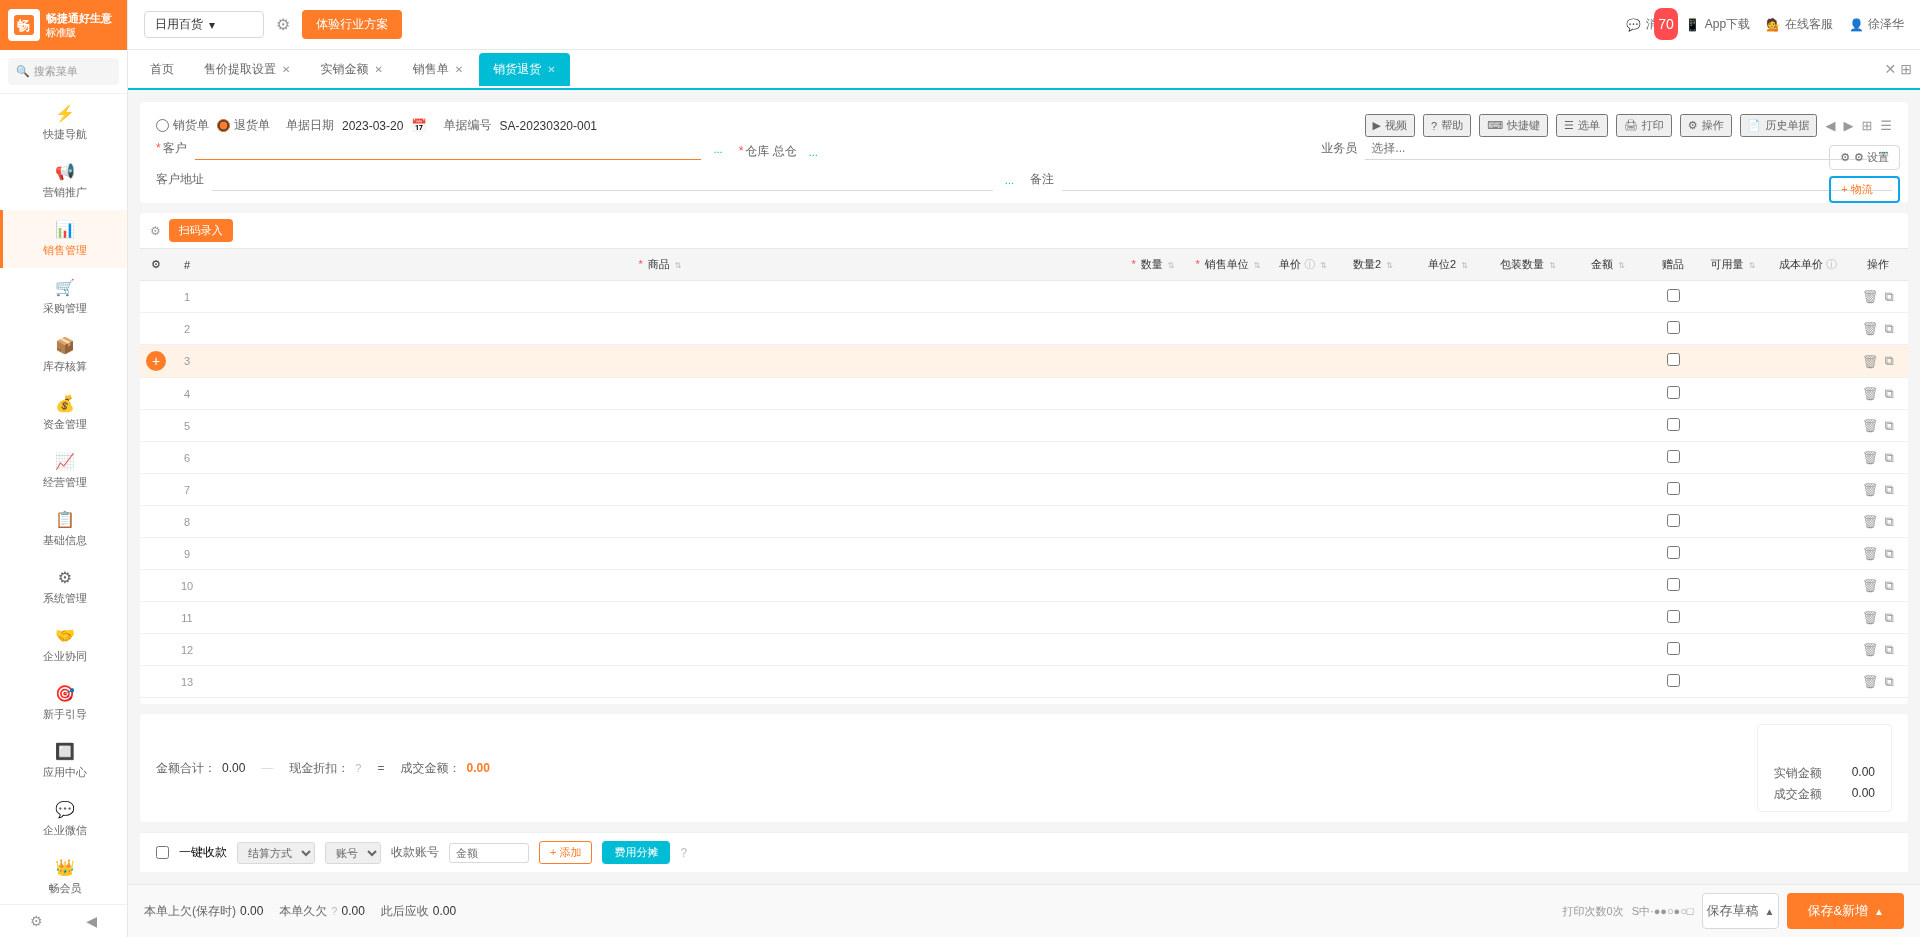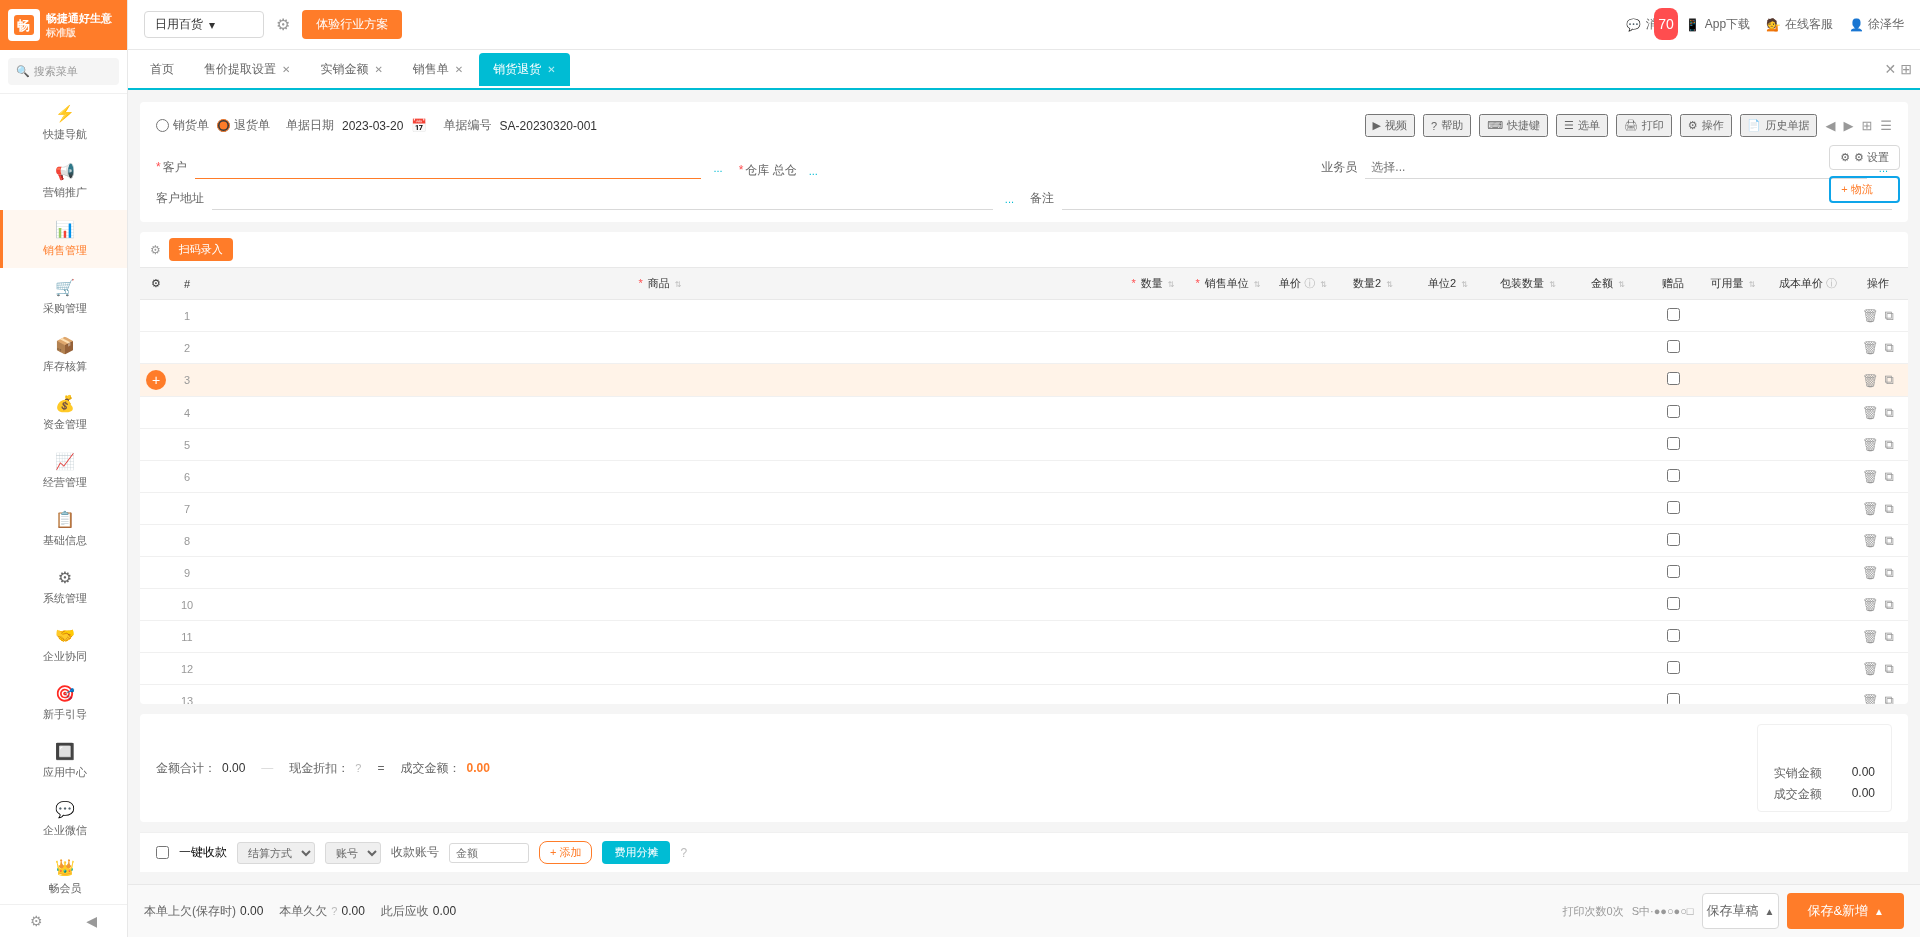--- a/index.html
+++ b/index.html
@@ -44,21 +44,21 @@
     .tabbar-actions { margin-left: auto; display: flex; gap: 4px; }
     .tabbar-action-btn { background: none; border: none; cursor: pointer; color: #999; font-size: 14px; }
 
     
     .content { flex: 1; overflow-y: auto; background: #f5f5f5; padding: 12px; display: flex; flex-direction: column; gap: 10px; }
 
     
     .form-card { background: #fff; border-radius: 4px; padding: 12px 16px; }
 
     
-    .form-header { display: flex; align-items: center; gap: 16px; margin-bottom: 19px; flex-wrap: wrap; }
+    .form-header { display: flex; align-items: center; gap: 16px; margin-bottom: 0; flex-wrap: wrap; }
     .radio-group { display: flex; align-items: center; gap: 8px; }
     .radio-item { display: flex; align-items: center; gap: 4px; cursor: pointer; font-size: 12px; color: #666; }
     .radio-item input[type="radio"] { accent-color: #ff7c29; cursor: pointer; }
     .form-field { display: flex; align-items: center; gap: 8px; font-size: 12px; color: #666; }
     .form-field label { white-space: nowrap; }
     .form-field-value { color: #333; font-weight: 500; }
     .action-bar { margin-left: auto; display: flex; align-items: center; gap: 8px; }
     .action-btn { display: flex; align-items: center; gap: 4px; font-size: 11px; color: #666; cursor: pointer; padding: 2px 6px; }
     .field-group { display: flex; align-items: center; gap: 8px; font-size: 12px; }
     .field-label { color: #666; white-space: nowrap; }
@@ -95,21 +95,21 @@
     .summary-value { color: #333; font-weight: 500; }
     .summary-divider { color: #d9d9d9; }
     .summary-equals { color: #666; }
     .transaction-amount { color: #ff7c29; font-weight: bold; }
 
     
     .payment-row { background: #fff; padding: 8px 16px; display: flex; align-items: center; gap: 10px; font-size: 12px; border-top: 1px solid #f0f0f0; }
     .payment-checkbox { cursor: pointer; }
     .payment-select { border: 1px solid #d9d9d9; border-radius: 3px; padding: 3px 6px; font-size: 11px; color: #666; }
     .payment-input { border: 1px solid #d9d9d9; border-radius: 3px; padding: 3px 6px; font-size: 11px; width: 80px; }
-    .payment-add-btn { background: none; border: 1px solid #ff7c29; border-radius: 8px; padding: 3px 10px; color: #ff7c29; font-size: 11px; cursor: pointer; }
+    .payment-add-btn { background: none; border: 1px solid #ff7c29; border-radius: 3px; padding: 3px 10px; color: #ff7c29; font-size: 11px; cursor: pointer; }
     .fee-btn { background: #00bcd4; color: #fff; border: none; border-radius: 4px; padding: 4px 12px; font-size: 11px; cursor: pointer; }
     .help-icon { color: #bbb; font-size: 12px; cursor: pointer; }
 
     
     .bottom-bar { background: #f9f9f9; padding: 8px 16px; display: flex; align-items: center; gap: 16px; font-size: 12px; border-top: 1px solid #e8e8e8; }
     .bottom-stat { color: #666; display: flex; align-items: center; gap: 4px; }
     .bottom-stat-value { color: #333; }
     .bottom-bar-right { margin-left: auto; display: flex; align-items: center; gap: 8px; }
     .print-info { color: #999; font-size: 11px; }
 

